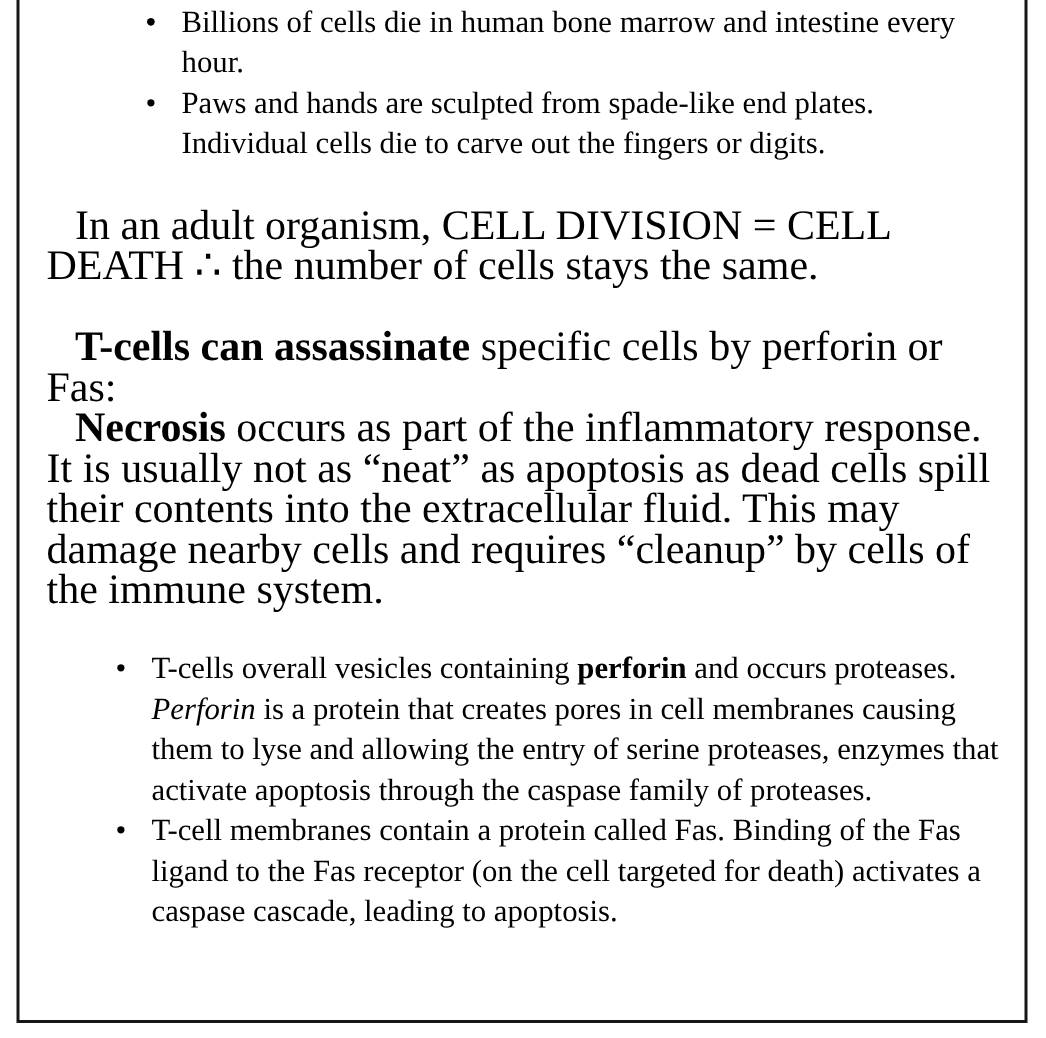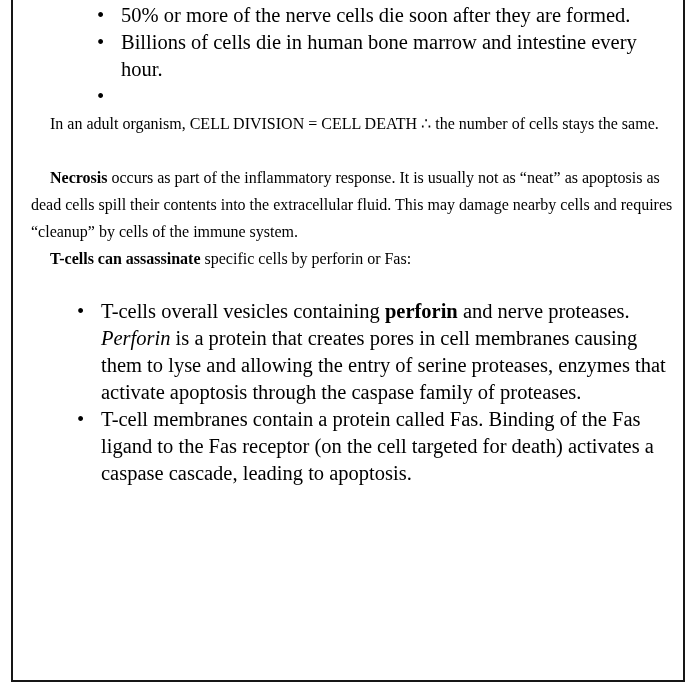--- a/index.html
+++ b/index.html
@@ -58,21 +58,21 @@
     line-height: 27px;
   }
 
   
   #top-list { margin-left: 84px; margin-top: 6px; width: 560px; }
   
   #bottom-list { margin-left: 64px; margin-top: 0px; width: 590px; }
 
   
   .para {
-    font-size: 16px;
+    font-size: 28px;
     line-height: 27px;
     margin: 0 0 0 0;
     padding: 0;
     text-indent: 19px;
     text-align: left;
   }
   #para-region {
     margin-left: 18px;
     width: 644px;
   }
@@ -87,51 +87,51 @@
 </style>
 </head>
 <body>
 
 <div id="slide-frame">
   <div id="slide-body">
 
     <ul class="bullet-list" id="top-list">
       <li class="bullet-item">
         <span class="bullet-mark">•</span>
-        <span>50% or more of the nerve cells die soon after they are formed.</span>
       </li>
       <li class="bullet-item">
         <span class="bullet-mark">•</span>
         <span>Billions of cells die in human bone marrow and intestine every hour.</span>
       </li>
       <li class="bullet-item">
         <span class="bullet-mark">•</span>
+        <span>Paws and hands are sculpted from spade-like end plates. Individual cells die to carve out the fingers or digits.</span>
       </li>
     </ul>
 
     <div class="top-gap"></div>
 
     <div id="para-region">
 
       <p class="para"><span>In an adult organism, CELL DIVISION = CELL DEATH </span><span class="therefore">∴</span><span> the number of cells stays the same.</span></p>
 
       <div class="para-gap"></div>
 
 
+      <p class="para"><b>T-cells can assassinate</b><span> specific cells by perforin or Fas:</span></p>
+
       <p class="para"><b>Necrosis</b><span> occurs as part of the inflammatory response. It is usually not as “neat” as apoptosis as dead cells spill their contents into the extracellular fluid. This may damage nearby cells and requires “cleanup” by cells of the immune system.</span></p>
-
-      <p class="para"><b>T-cells can assassinate</b><span> specific cells by perforin or Fas:</span></p>
     </div>
 
     <div class="small-gap"></div>
 
     <ul class="bullet-list" id="bottom-list">
       <li class="bullet-item">
         <span class="bullet-mark">•</span>
-        <span>T-cells overall vesicles containing </span><b>perforin</b><span> and nerve proteases. </span><i>Perforin</i><span> is a protein that creates pores in cell membranes causing them to lyse and allowing the entry of serine proteases, enzymes that activate apoptosis through the caspase family of proteases.</span>
+        <span>T-cells overall vesicles containing </span><b>perforin</b><span> and occurs proteases. </span><i>Perforin</i><span> is a protein that creates pores in cell membranes causing them to lyse and allowing the entry of serine proteases, enzymes that activate apoptosis through the caspase family of proteases.</span>
       </li>
       <li class="bullet-item">
         <span class="bullet-mark">•</span>
         <span>T-cell membranes contain a protein called Fas. Binding of the Fas ligand to the Fas receptor (on the cell targeted for death) activates a caspase cascade, leading to apoptosis.</span>
       </li>
     </ul>
 
   </div>
 </div>
 

